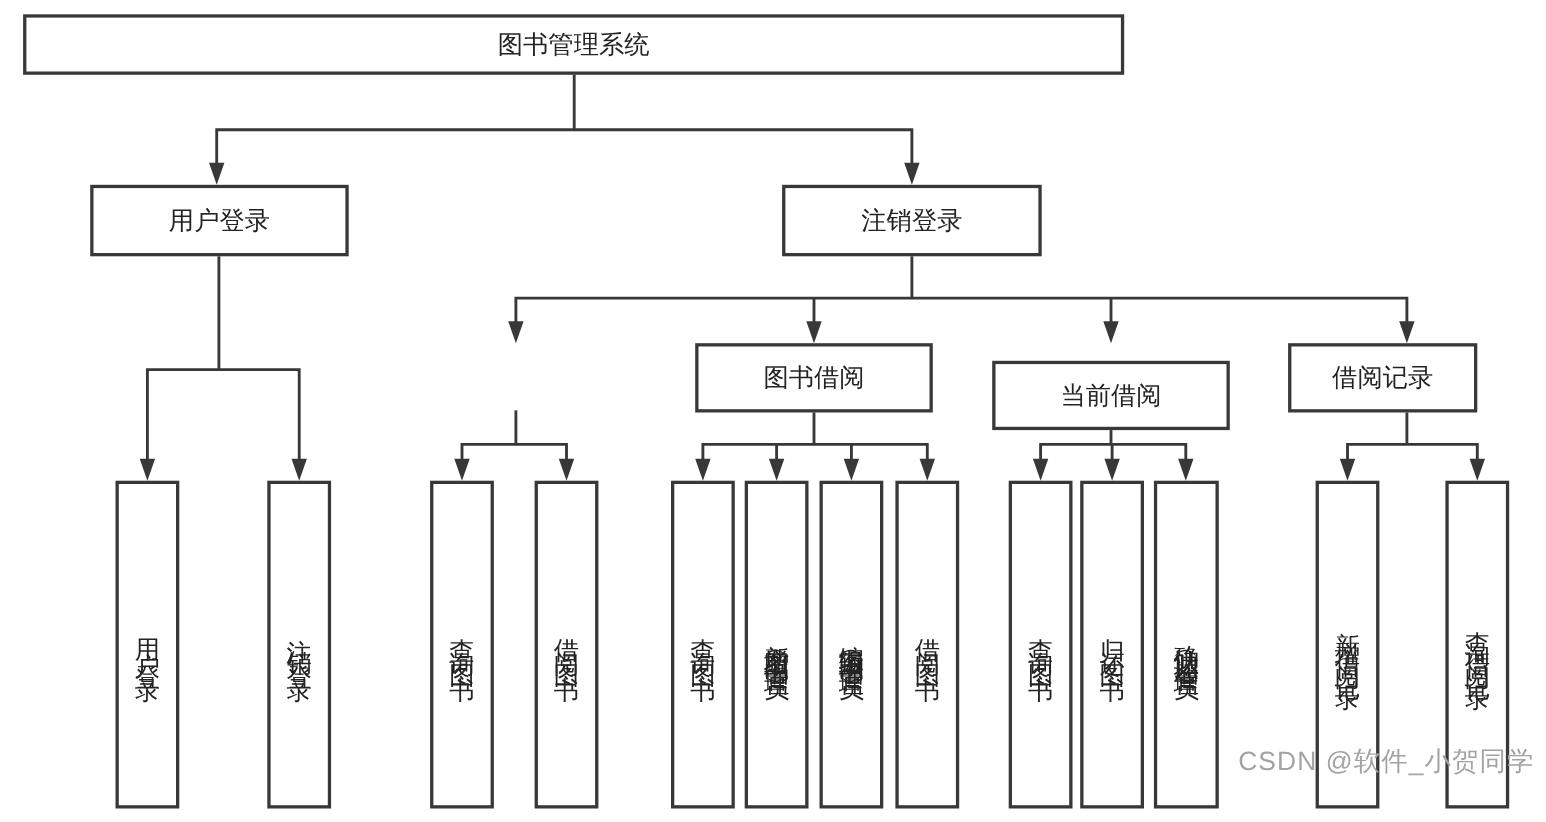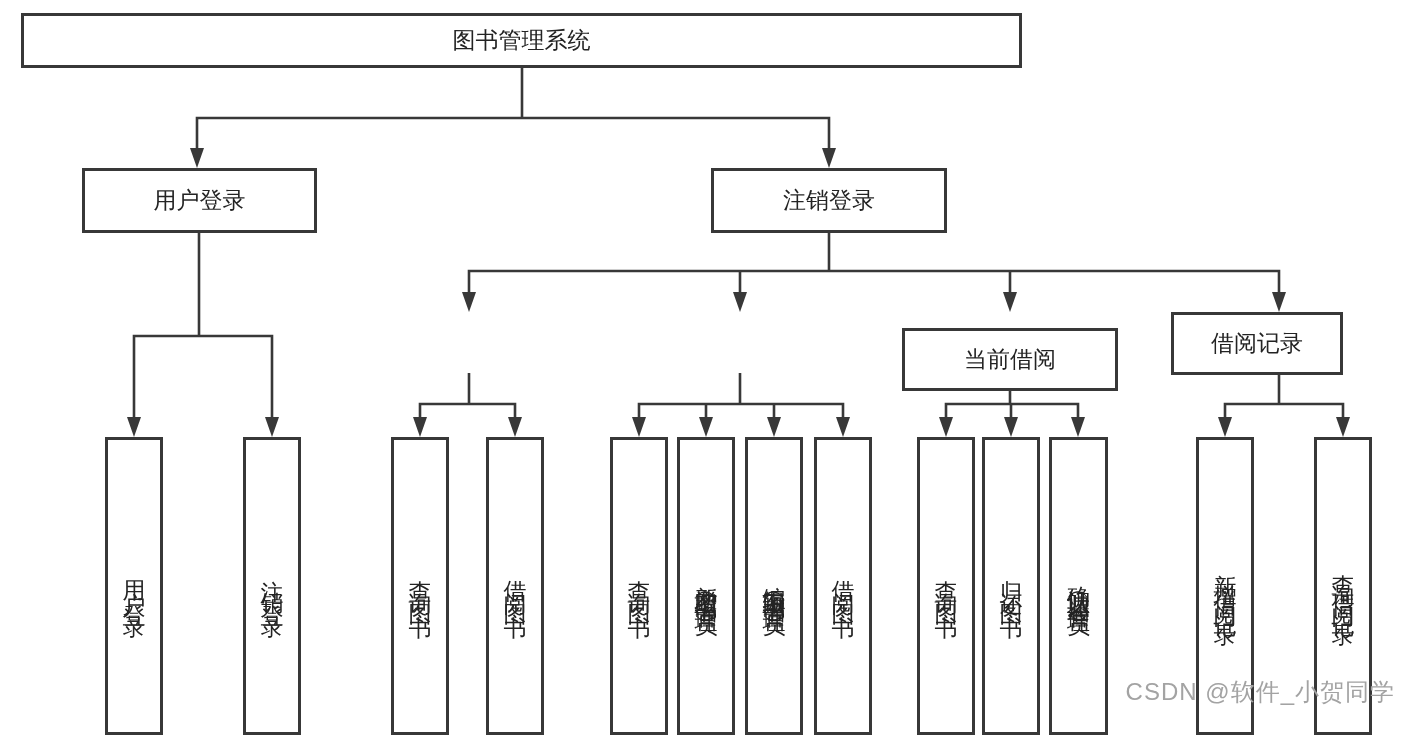--- a/index.html
+++ b/index.html
@@ -86,20 +86,23 @@
     <span class="hlabel">图书管理系统</span>
   </div>
 
   <div class="box" style="left:82px;top:168px;width:235px;height:65px">
     <span class="hlabel">用户登录</span>
   </div>
   <div class="box" style="left:711px;top:168px;width:236px;height:65px">
     <span class="hlabel">注销登录</span>
   </div>
 
+  <div class="box" style="left:632px;top:312px;width:216px;height:63px">
+    <span class="hlabel">图书借阅</span>
+  </div>
   <div class="box" style="left:902px;top:328px;width:216px;height:63px">
     <span class="hlabel">当前借阅</span>
   </div>
   <div class="box" style="left:1171px;top:312px;width:172px;height:63px">
     <span class="hlabel">借阅记录</span>
   </div>
 
   <div class="box leaf" style="left:105px;top:437px;width:58px;height:298px">
     <span class="ls-s">用户登录</span>
   </div>

